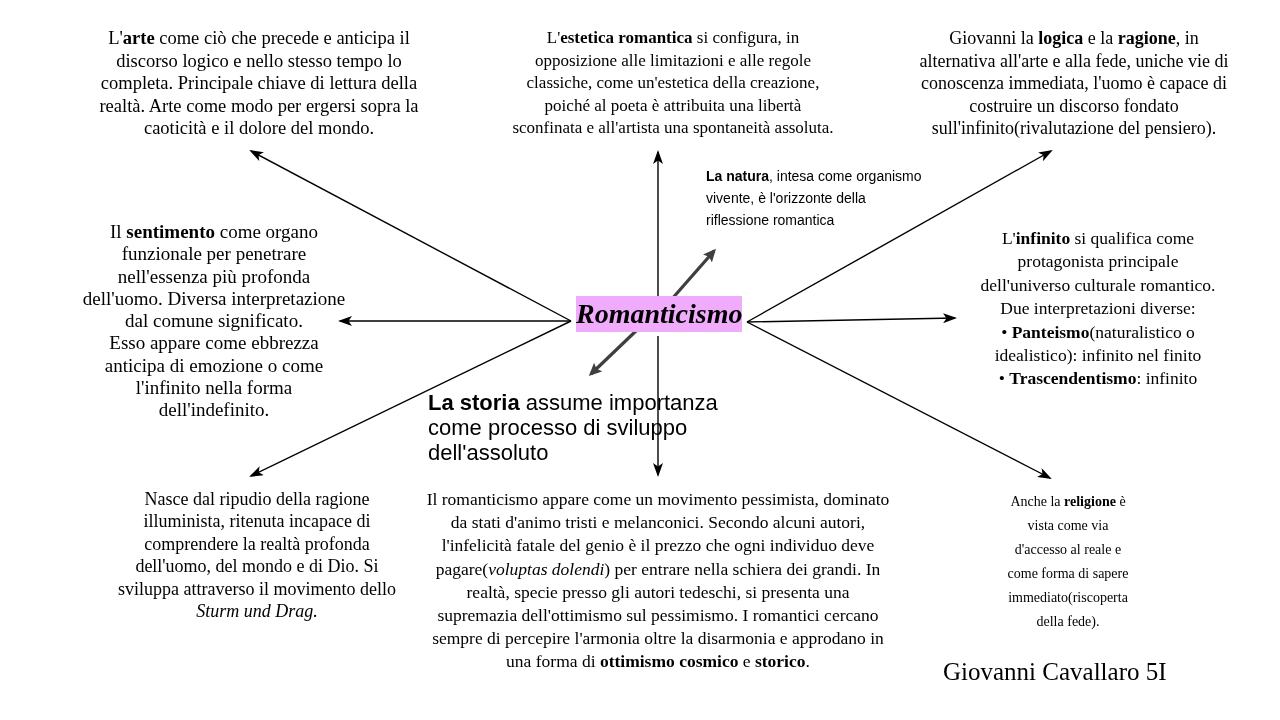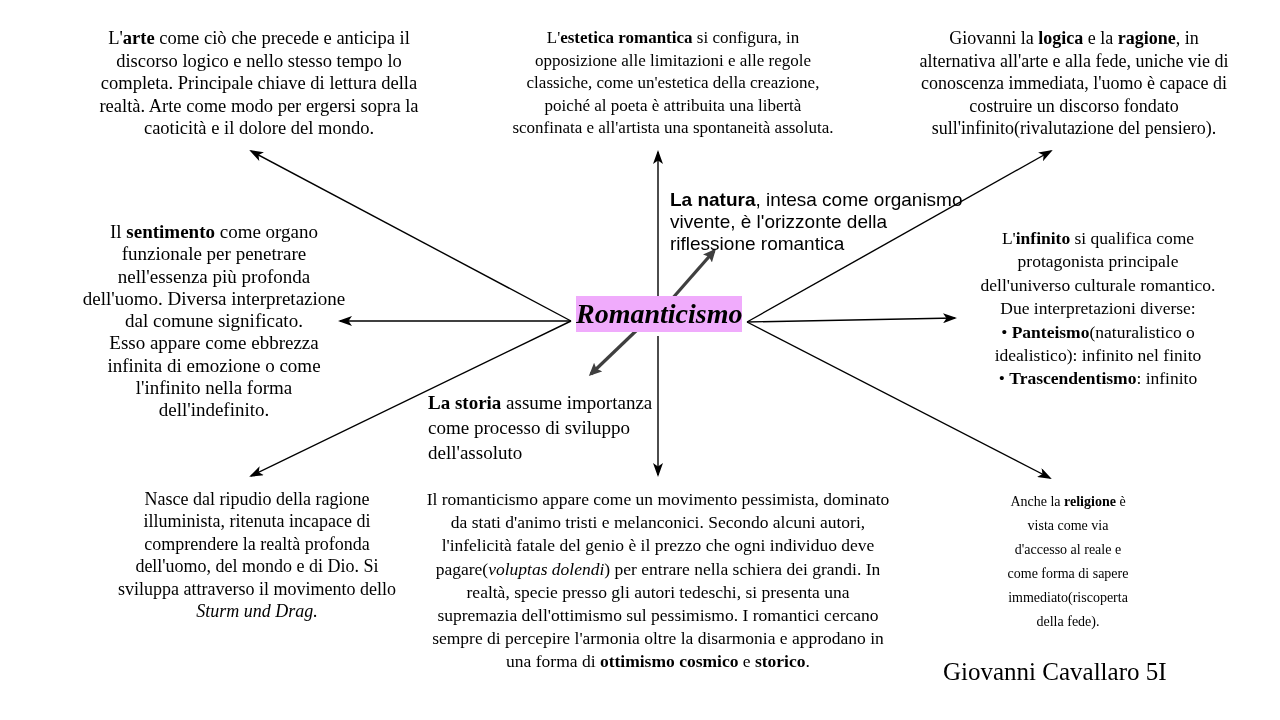--- a/index.html
+++ b/index.html
@@ -13,23 +13,23 @@
   .node .line{white-space:nowrap;}
   .center-align{text-align:center;}
   .left-align{text-align:left;}
   .b{font-weight:bold;}
   .i{font-style:italic;}
   .sans{font-family:"Liberation Sans", sans-serif;}
 
   #node-arte      {left:60px;  top:27px;  width:398px; font-size:18.5px; line-height:22.5px;}
   #node-estetica  {left:476px; top:27px;  width:394px; font-size:17px;   line-height:22.5px;}
   #node-logica    {left:878px; top:27px;  width:392px; font-size:18px;   line-height:22.5px;}
-  #node-natura    {left:670px; top:165px; width:270px; font-size:19px;   line-height:22px;margin-top:24px;}
+  #node-natura    {left:706px; top:165px; width:270px; font-size:14px;   line-height:22px;}
   #node-sentimento{left:53px;  top:221px; width:322px; font-size:19px;   line-height:22.3px;}
-  #node-storia    {left:428px; top:390px; width:260px; font-size:19px;   line-height:25px;font-family:Liberation Serif, serif;}
+  #node-storia    {left:428px; top:390px; width:260px; font-size:22px;   line-height:25px;}
   #node-infinito  {left:962px; top:227px; width:272px; font-size:17.5px; line-height:23.4px;}
   #node-ripudio   {left:92px;  top:488px; width:330px; font-size:18px;   line-height:22.4px;}
   #node-pessimismo{left:402px; top:488px; width:512px; font-size:17.5px; line-height:23.2px;}
   #node-religione {left:966px; top:490px; width:204px; font-size:14px; line-height:24px;}
 
   #center-node{
     position:absolute;left:576px;top:296px;width:166px;height:36px;
     background:#f0abfc;text-align:center;
     font-size:28px;font-weight:bold;font-style:italic;line-height:36px;
   }
@@ -94,21 +94,21 @@
       <div class="line"><span>riflessione romantica</span></div>
     </div>
 
   <div class="node center-align" id="node-sentimento">
       <div class="line"><span>Il </span><span class="b">sentimento</span><span> come organo</span></div>
       <div class="line"><span>funzionale per penetrare</span></div>
       <div class="line"><span>nell'essenza più profonda</span></div>
       <div class="line"><span>dell'uomo. Diversa interpretazione</span></div>
       <div class="line"><span>dal comune significato.</span></div>
       <div class="line"><span>Esso appare come ebbrezza</span></div>
-      <div class="line"><span>infinita di emozione o come</span></div>
+      <div class="line"><span>anticipa di emozione o come</span></div>
       <div class="line"><span>l'infinito nella forma</span></div>
       <div class="line"><span>dell'indefinito.</span></div>
     </div>
 
   <div class="node left-align sans" id="node-storia">
       <div class="line"><span class="b">La storia</span><span> assume importanza</span></div>
       <div class="line"><span>come processo di sviluppo</span></div>
       <div class="line"><span>dell'assoluto</span></div>
     </div>
 

